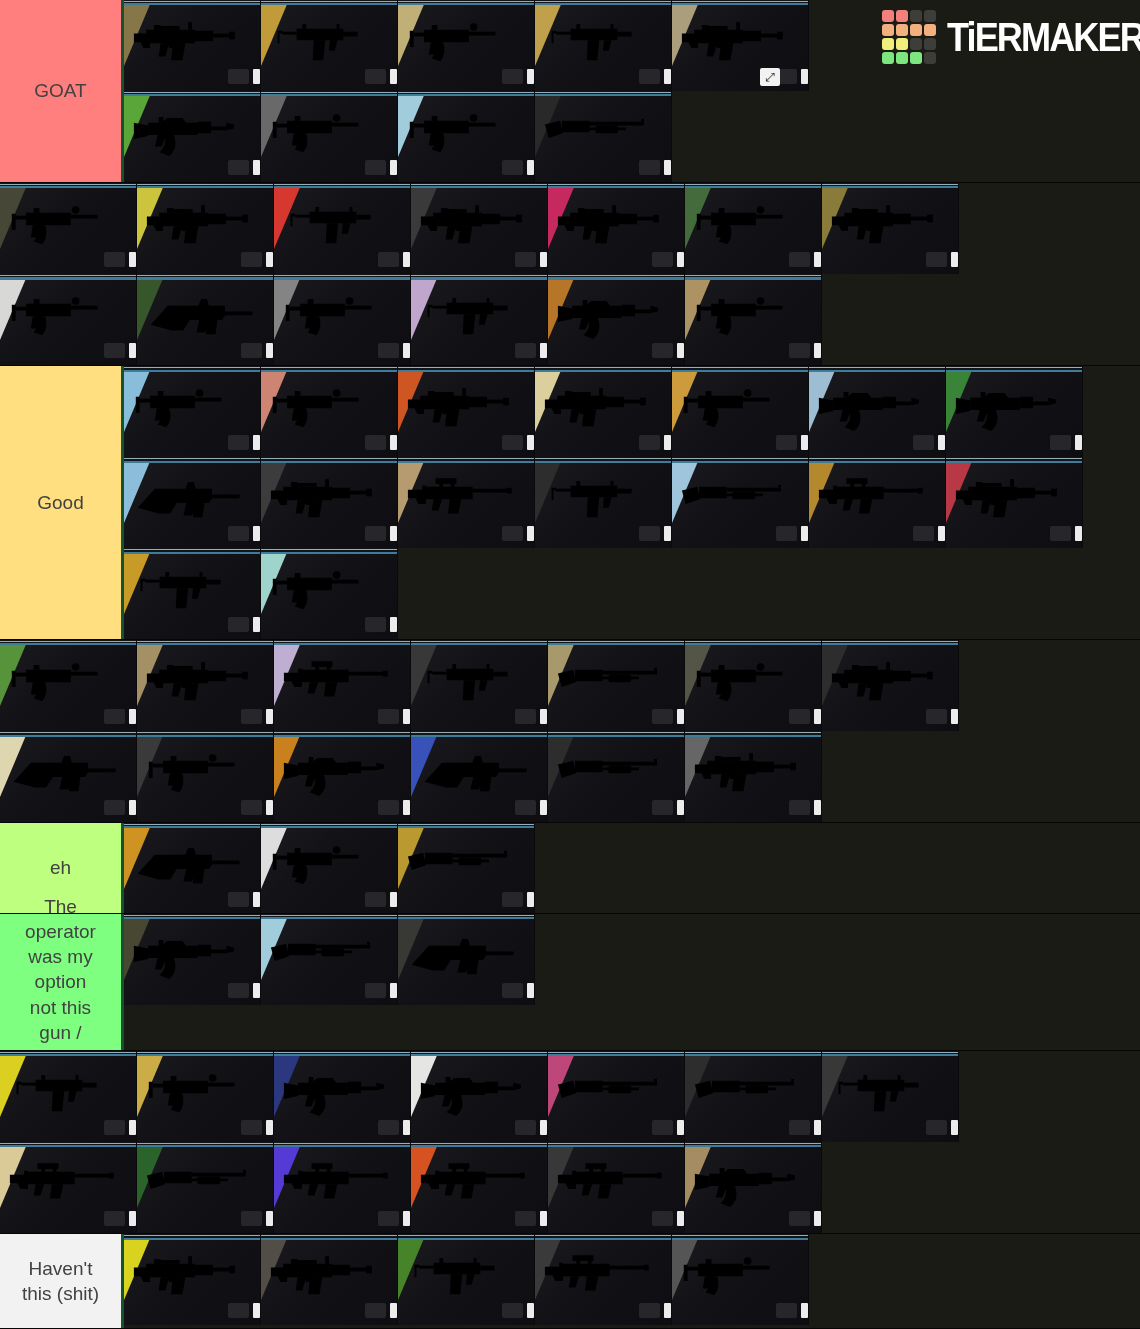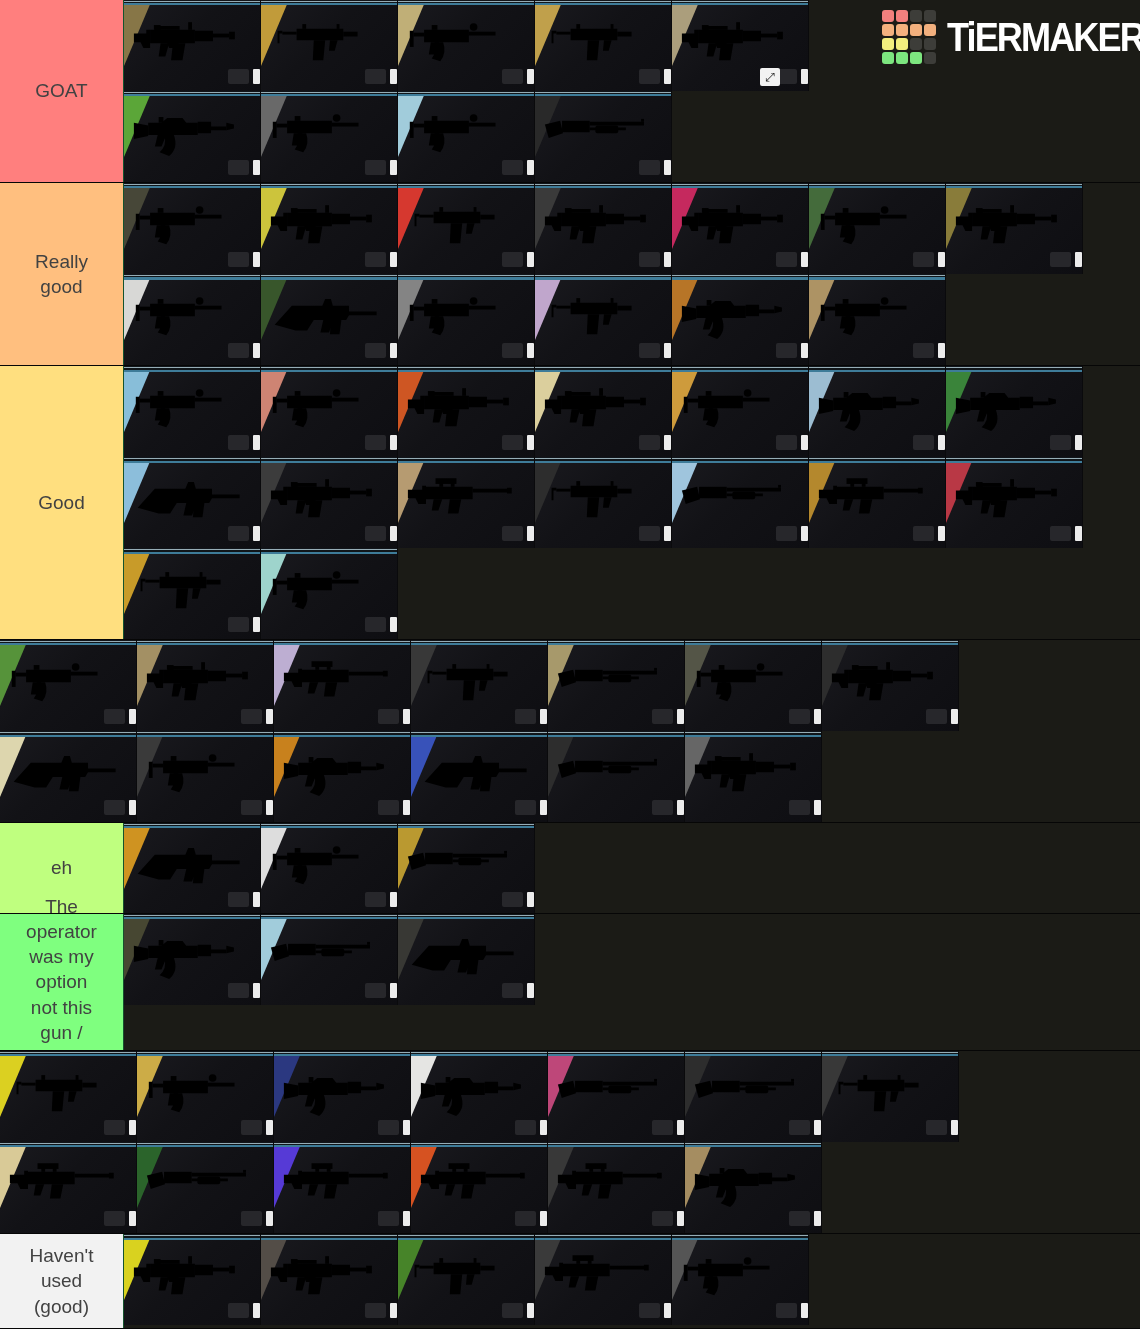--- a/index.html
+++ b/index.html
@@ -1,20 +1,20 @@
 <!DOCTYPE html>
 <html><head>
 <meta charset="utf-8">
 <style>
   html,body{margin:0;padding:0;background:#1b1b16;}
   .page{position:relative;width:1140px;height:1329px;background:#1b1b16;overflow:hidden;
         font-family:"Liberation Sans",sans-serif;}
   #tier-table{position:absolute;top:0;left:0;width:1140px;}
   .tier-row{display:flex;width:1140px;box-sizing:border-box;border-bottom:1px solid #060606;}
-  .tier-label{width:124px;min-width:124px;box-sizing:border-box;border-right:1px solid #14532d;
+  .tier-label{width:124px;min-width:124px;box-sizing:border-box;border-right:3px solid #14532d;
               display:flex;align-items:center;justify-content:center;text-align:center;
               color:#424242;font-size:19px;line-height:1.33;padding:2px 20px;}
   .tier-tiles{flex:1;display:flex;flex-direction:column;align-items:flex-start;overflow:hidden;}
   .tile-row{display:flex;height:91.5px;}
   .tile{position:relative;width:137px;height:91px;box-sizing:border-box;overflow:hidden;
         background:linear-gradient(135deg,#1a1a1f 0%,#121216 45%,#0e0e12 100%);
         border-right:1px solid #0a0a0c;}
   .topline{position:absolute;top:0;left:0;right:0;height:6px;
            background:linear-gradient(#11151a 0 1px,#96adb6 1px 2px,#10161a 2px 3.5px,#3e7c99 3.5px 5.5px,transparent 5.5px);}
   .accent{position:absolute;top:2px;left:0;width:27px;height:64px;
@@ -195,23 +195,20 @@
               <svg class="gun" viewBox="0 0 132 84">
                 <use href="#g-shotgun"></use>
               </svg>
               <div class="ammo"></div>
               <div class="ammo-w"></div>
             </div>
           </div>
         </div>
       </div>
       <div class="tier-row" style="height: 183px;">
-        <div class="tier-label" style="background: rgb(255, 191, 127);">
-          <span>Really good</span>
-        </div>
         <div class="tier-tiles">
           <div class="tile-row">
             <div class="tile">
               <div class="accent" style="background: rgb(74, 74, 58);"></div>
               <div class="topline"></div>
               <svg class="gun" viewBox="0 0 132 84">
                 <use href="#g-smg"></use>
               </svg>
               <div class="ammo"></div>
               <div class="ammo-w"></div>
@@ -803,21 +800,21 @@
                 <use href="#g-ak"></use>
               </svg>
               <div class="ammo"></div>
               <div class="ammo-w"></div>
             </div>
           </div>
         </div>
       </div>
       <div class="tier-row" style="height: 95px;">
         <div class="tier-label" style="background: rgb(242, 242, 242);">
-          <span>Haven't used (good)</span>
+          <span>Haven't this (shit)</span>
         </div>
         <div class="tier-tiles">
           <div class="tile-row">
             <div class="tile">
               <div class="accent" style="background: rgb(228, 220, 32);"></div>
               <div class="topline"></div>
               <svg class="gun" viewBox="0 0 132 84">
                 <use href="#g-carbine"></use>
               </svg>
               <div class="ammo"></div>

